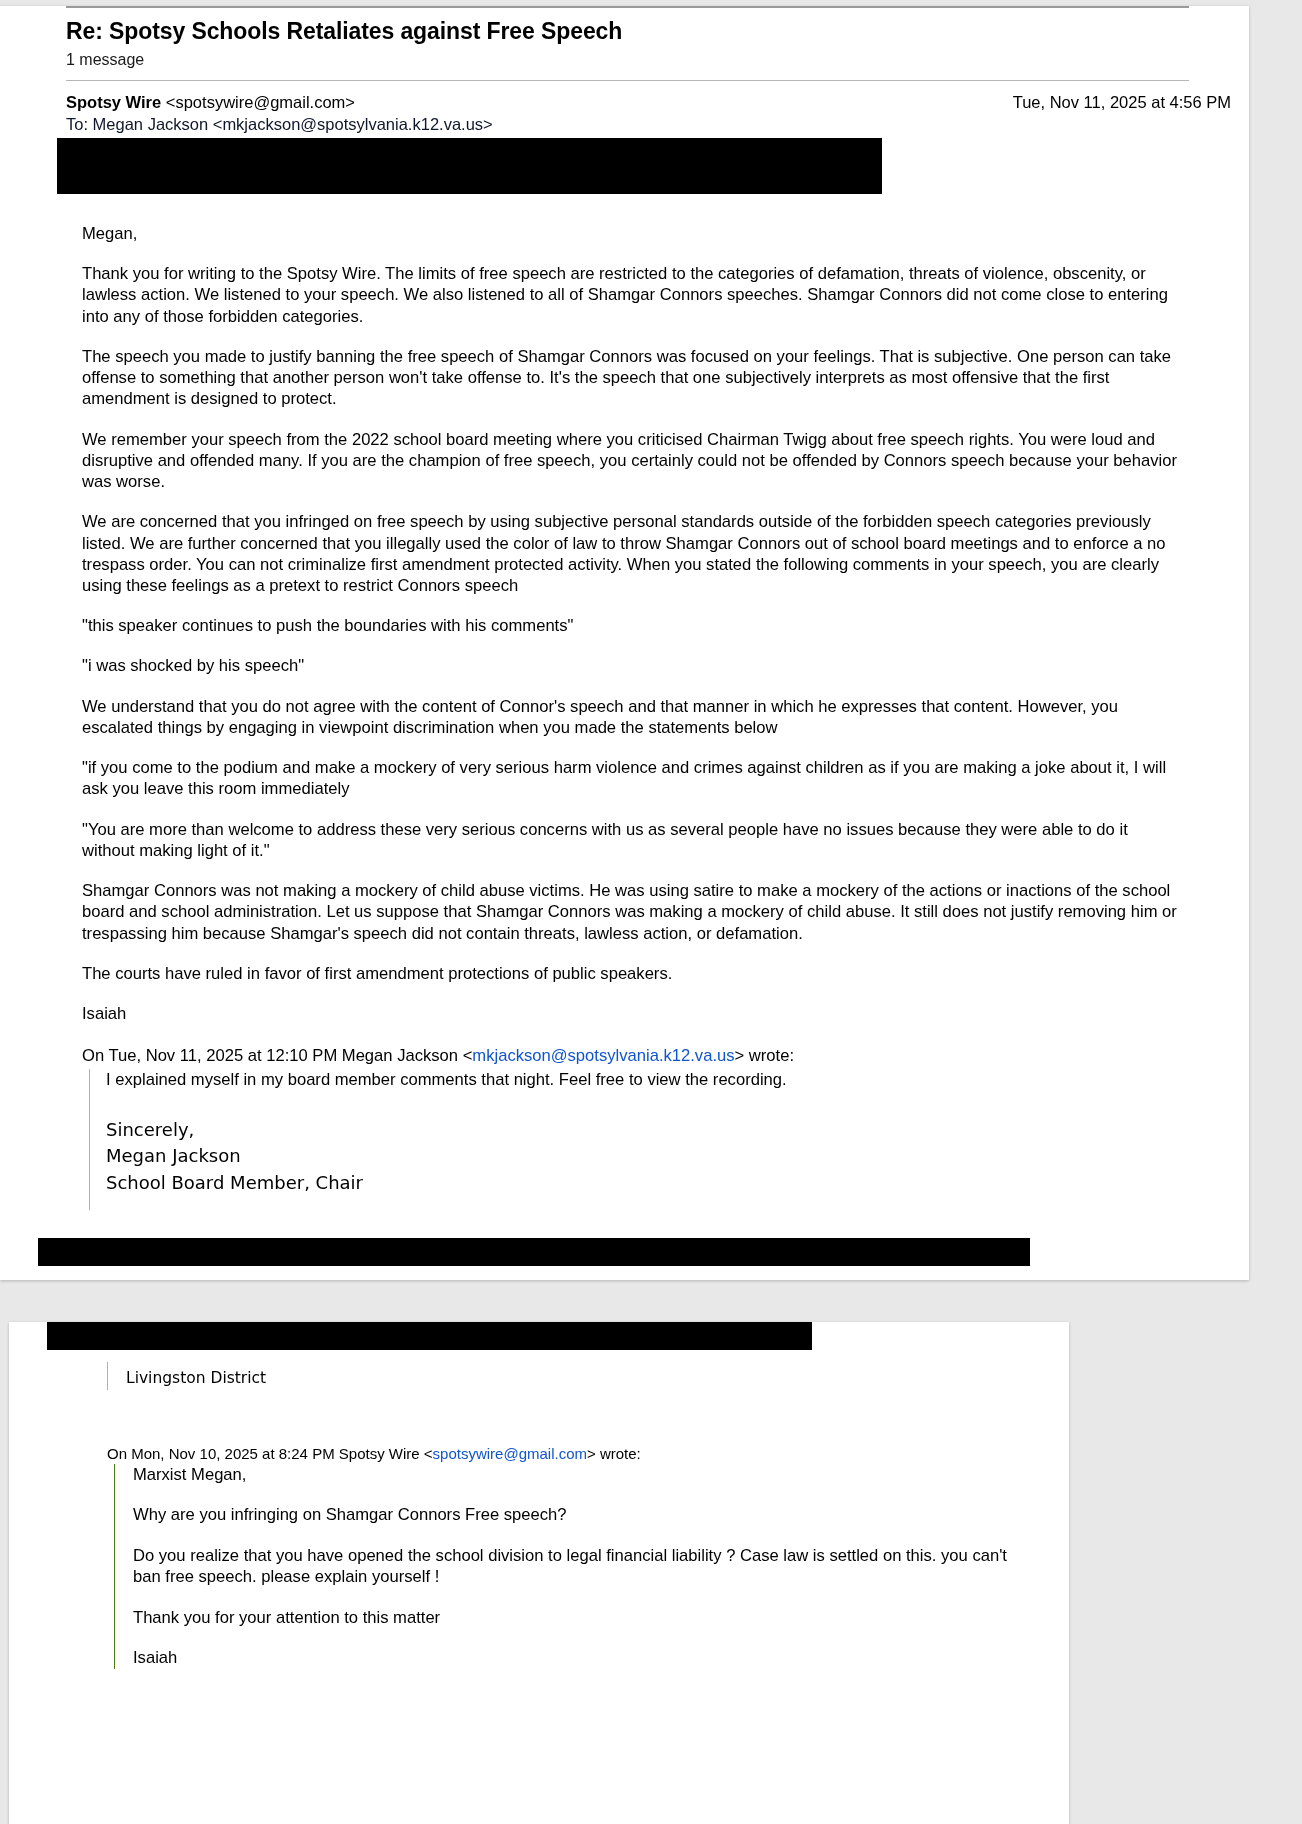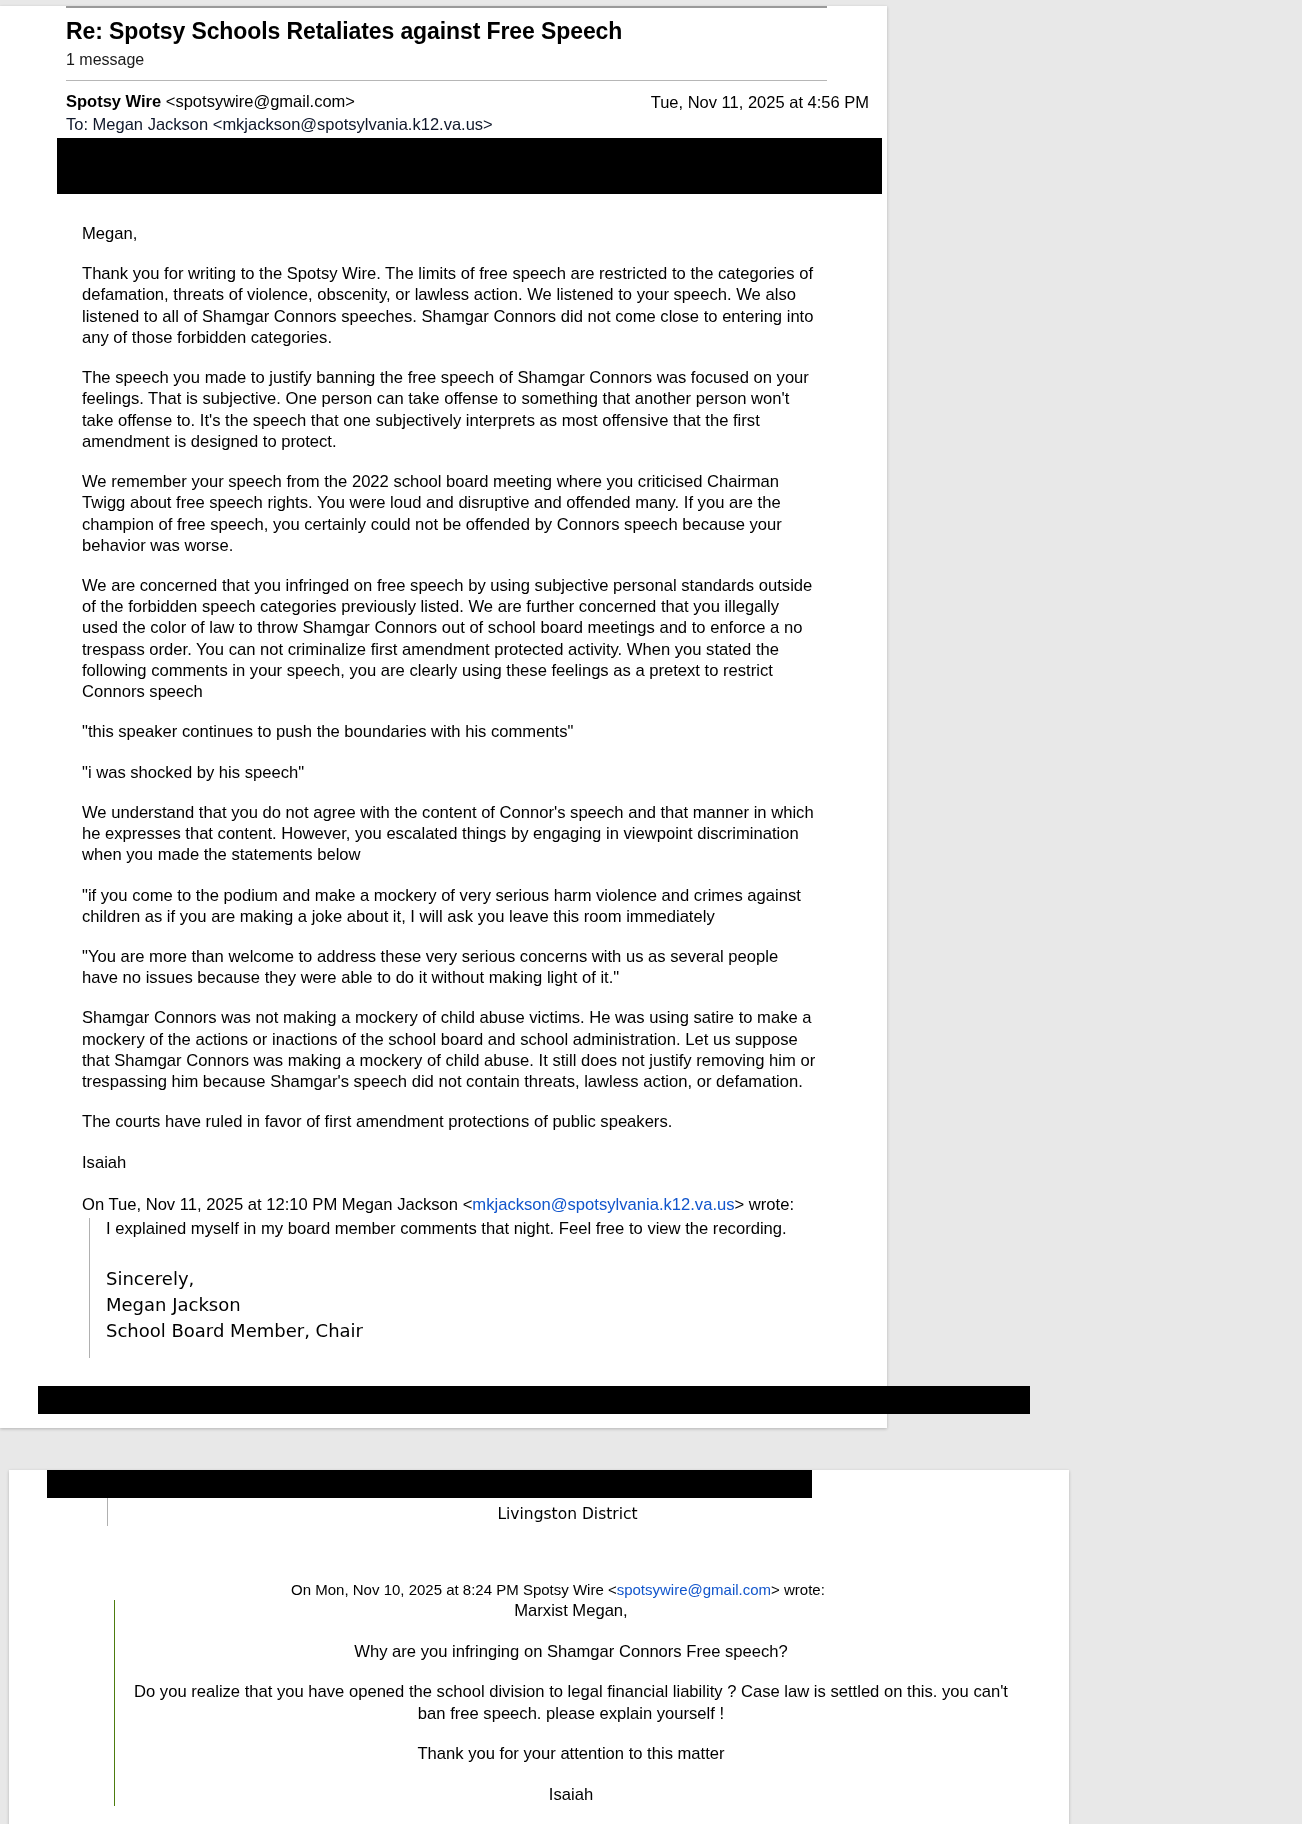--- a/index.html
+++ b/index.html
@@ -15,21 +15,21 @@
     position: relative;
   }
 
   
   .page {
     background: #ffffff;
     box-sizing: border-box;
     position: relative;
   }
   #page-one {
-    width: 887px;
+    width: 1249px;
     margin: 0 0 0 0;
     padding: 0 0 14px 0;
     box-shadow: 0 1px 3px rgba(0,0,0,0.22);
   }
   #page-two {
     width: 1060px;
     margin: 14px 0 0 9px;
     padding: 0 0 20px 0;
     min-height: 560px;
     box-shadow: 0 1px 3px rgba(0,0,0,0.22);
@@ -61,21 +61,21 @@
   }
   .hdr-rule-2 {
     border-top: 1px solid #b6b6b6;
     margin: 4px 60px 0 66px;
   }
 
   
   .from-row {
     display: flex;
     justify-content: space-between;
-    align-items: flex-start;
+    align-items: center;
     padding: 10px 18px 0 66px;
     font-size: 16.5px;
     color: #000;
     line-height: 1.3;
   }
   .from-name { font-weight: bold; }
   .from-left { white-space: nowrap; }
   .from-date { white-space: nowrap; font-size: 16.5px; padding-top: 1px;}
   .to-row {
     padding: 1px 60px 0 66px;
@@ -142,22 +142,21 @@
     font-family: "DejaVu Sans", sans-serif;
     font-size: 18px;
     line-height: 1.46;
     color: #000;
     margin-top: 26px;
   }
   .sig-hand div { white-space: nowrap; }
 
   
   .p2-body {
-    padding: 0 60px 0 60px;
-    text-align: center;
+    padding: 12px 60px 0 60px;
   }
   .p2-quote {
     border-left: 1px solid #b0b0b0;
     margin: 0 0 0 38px;
     padding: 6px 0 0 18px;
   }
   .p2-district {
     font-family: "DejaVu Sans", sans-serif;
     font-size: 15.5px;
     color: #000;

